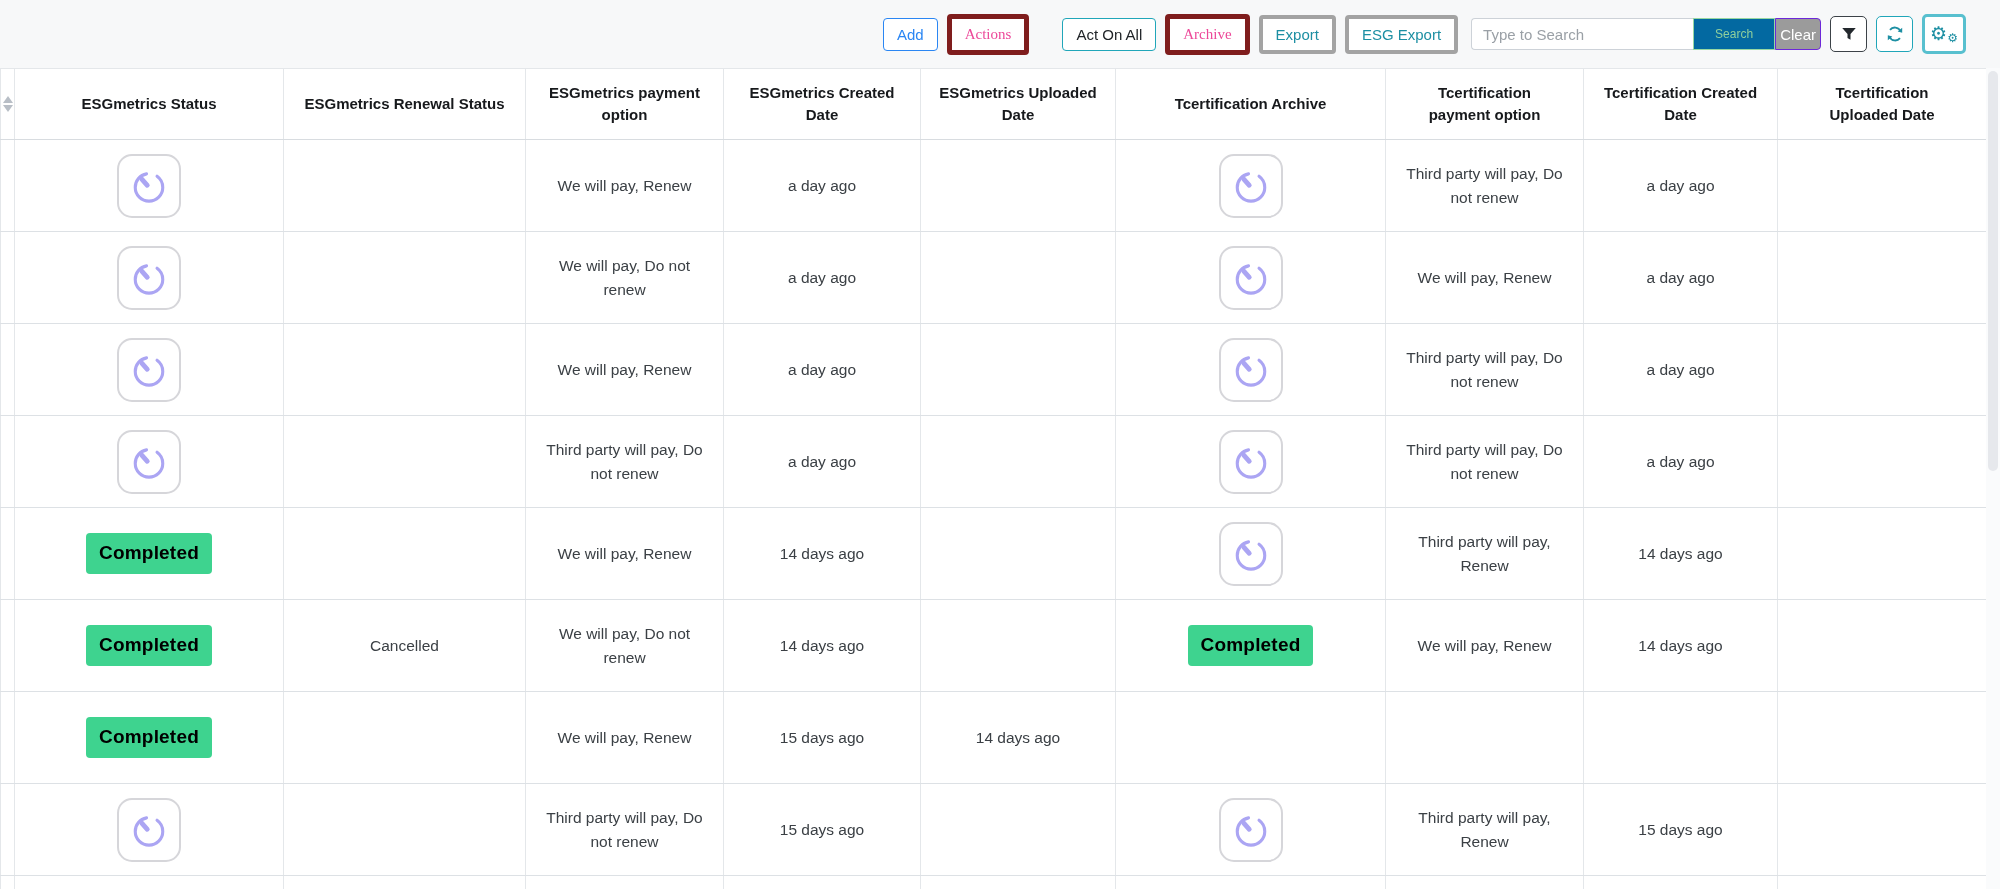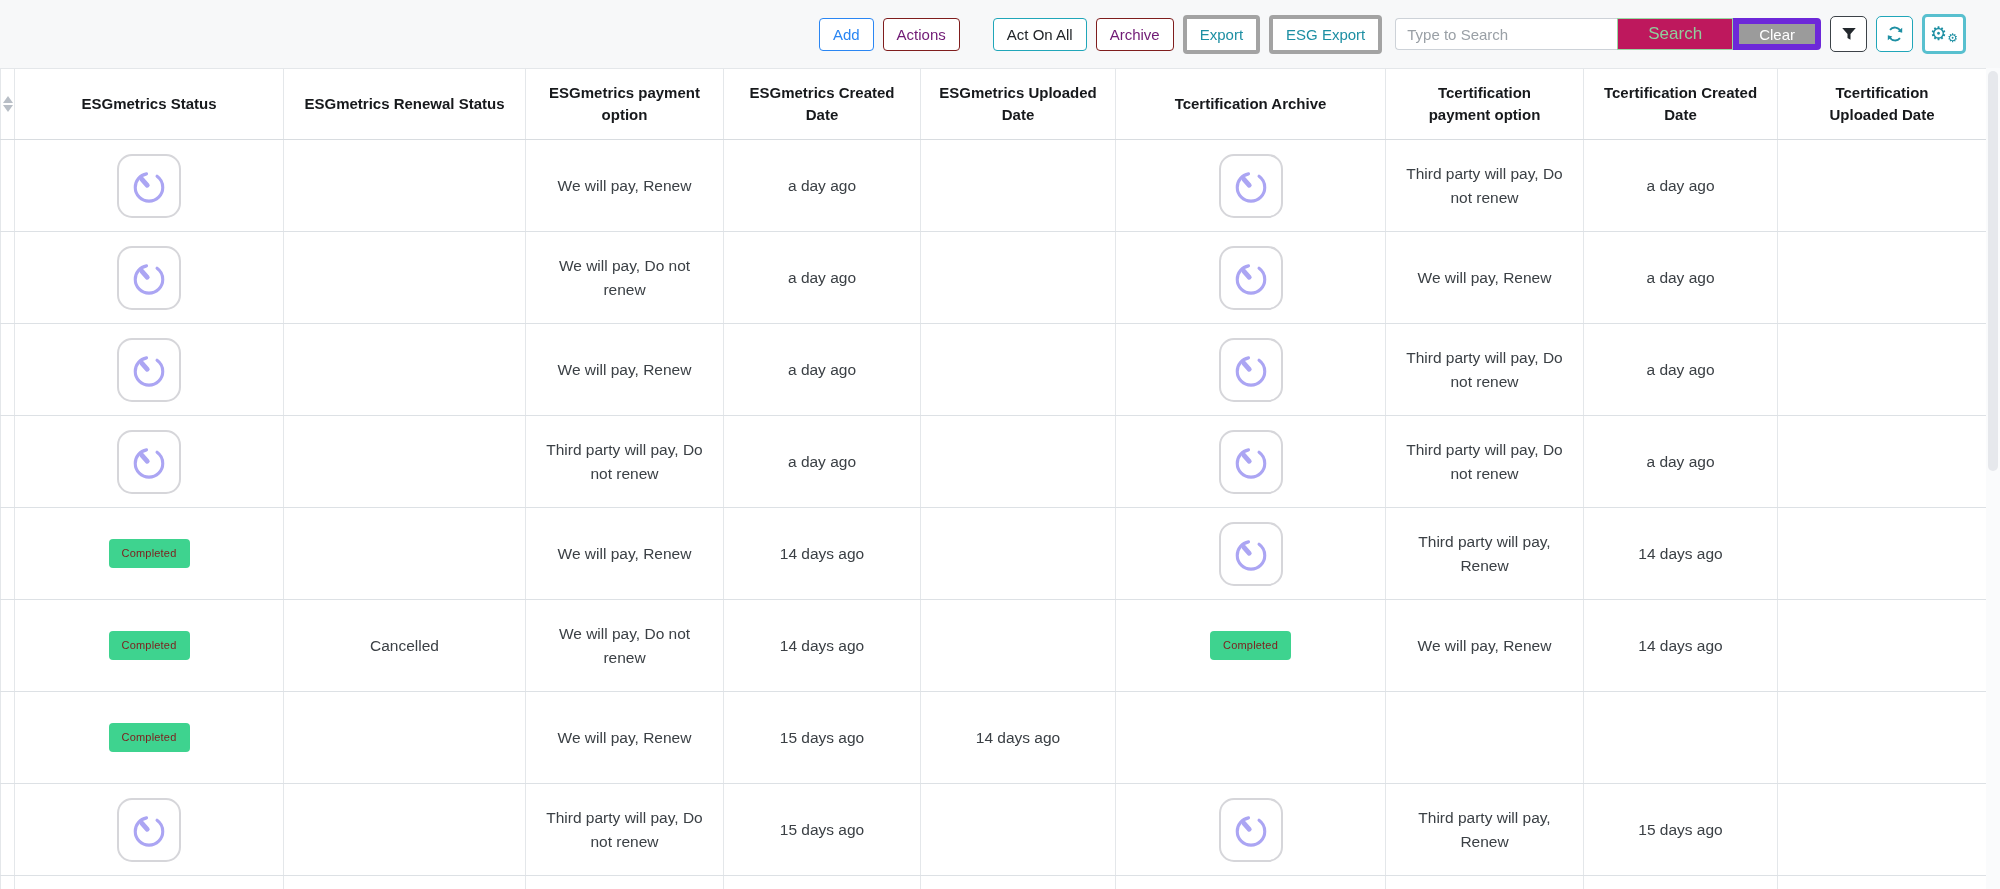--- a/index.html
+++ b/index.html
@@ -12,38 +12,38 @@
     position:absolute; top:0; left:0; width:2000px; height:68px;
     background:#f7f8f9; display:flex; align-items:center; justify-content:flex-end;
     gap:9px; padding-right:34px;
   }
   .btn {
     background:#fff; border-radius:4px; font-size:15px; line-height:1;
     padding:8px 13px; border:1px solid #ccc; cursor:pointer; white-space:nowrap;
     font-family:"Liberation Sans", sans-serif;
   }
   .btn-add    { border:1px solid #2a86f3; color:#2a86f3; }
-  .btn-muted  { border:1px solid #7f1d1d; color:#701a75; }
+  .btn-muted  { border:5px solid #7f1d1d; color:#ec4899;font-family:Liberation Serif, serif; }
   .btn-dark   { border:1px solid #20a6b9; color:#212529;margin-left:24px; }
   .btn-teal   { border:4px solid #a3a3a3; color:#1d8fa3; }
 
   .search-group { display:flex; align-items:stretch; height:32px; margin-left:4px; }
   .search-input {
     width:222px; border:1px solid #cdd2d8; border-right:none; border-radius:4px 0 0 4px;
     padding:0 11px; font-size:15px; color:#3b4045; outline:none; background:#fff;
     font-family:"Liberation Sans", sans-serif;
   }
   .search-input::placeholder { color:#9aa0a6; }
   .btn-search {
-    border:1px solid #97d8a3; background:#be185d; color:#8fcf9c;
-    font-size:17px; padding:0 30px; border-radius:0; cursor:pointer;
+    border:1px solid #97d8a3; background:#0369a1; color:#8fcf9c;
+    font-size:12px; padding:0 21px; border-radius:0; cursor:pointer;
   }
   .btn-clear {
-    border:6px solid #6d28d9; background:#9b9b9b; color:#fff;
-    font-size:15px; padding:0 20px; border-radius:0 4px 4px 0; cursor:pointer;
+    border:1px solid #6d28d9; background:#9b9b9b; color:#fff;
+    font-size:15px; padding:0 4px; border-radius:0 4px 4px 0; cursor:pointer;
   }
   .icon-btn {
     width:37px; height:36px; background:#fff; border-radius:5px;
     display:flex; align-items:center; justify-content:center; cursor:pointer;
   }
   .icon-btn.filter  { border:1px solid #3c4248; }
   .icon-btn.refresh { border:1px solid #20a6b9; }
   .icon-btn.gear    { border:3px solid #58c0cf; width:44px; height:40px; }
   .gear-glyphs { position:relative; width:24px; height:24px; color:#1d8fa3; }
   .gear-glyphs .g1 { position:absolute; left:-2px; top:0px; font-size:19px; }
@@ -78,22 +78,22 @@
   }
   .sort-th div { display:flex; flex-direction:column; align-items:center; gap:2px; }
   .tri-up   { width:0;height:0;border-left:5px solid transparent;border-right:5px solid transparent;border-bottom:7px solid #b8bec6; }
   .tri-down { width:0;height:0;border-left:5px solid transparent;border-right:5px solid transparent;border-top:7px solid #b8bec6; }
 
   .status-box {
     display:inline-flex; align-items:center; justify-content:center;
     width:64px; height:64px; border:2px solid #d6d6da; border-radius:15px; background:#fff;
   }
   .badge-completed {
-    display:inline-block; background:#3ed38f; color:#7f1d1d; font-weight:normal;
-    font-size:11px; padding:6px 13px; border-radius:4px; letter-spacing:.2px;
+    display:inline-block; background:#3ed38f; color:#000000; font-weight:bold;
+    font-size:19px; padding:6px 13px; border-radius:4px; letter-spacing:.2px;
   }
 </style>
 </head>
 <body>
 
 <div class="screen">
 
   <div class="toolbar">
     <button class="btn btn-add">Add</button>
     <button class="btn btn-muted">Actions</button>

